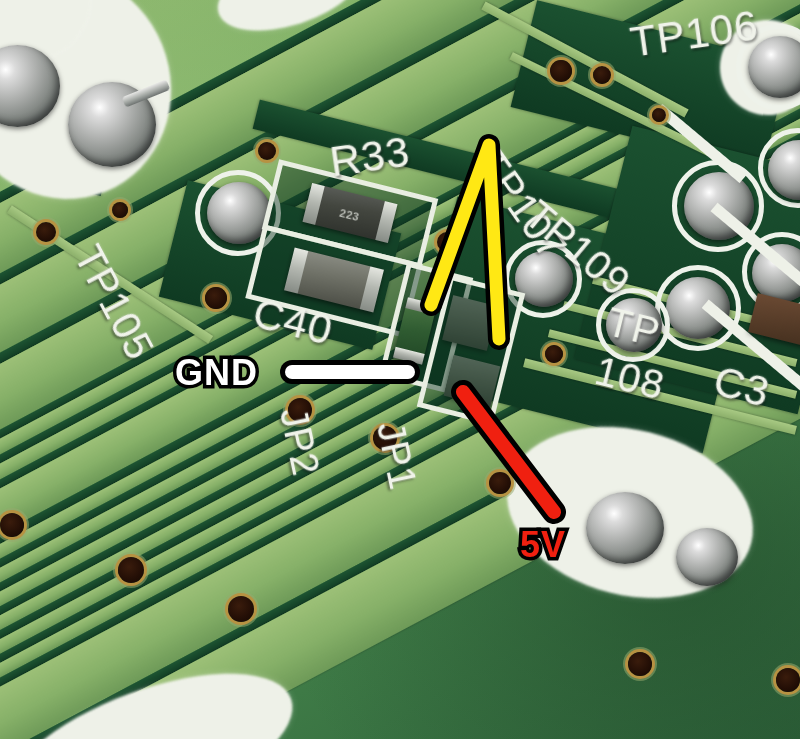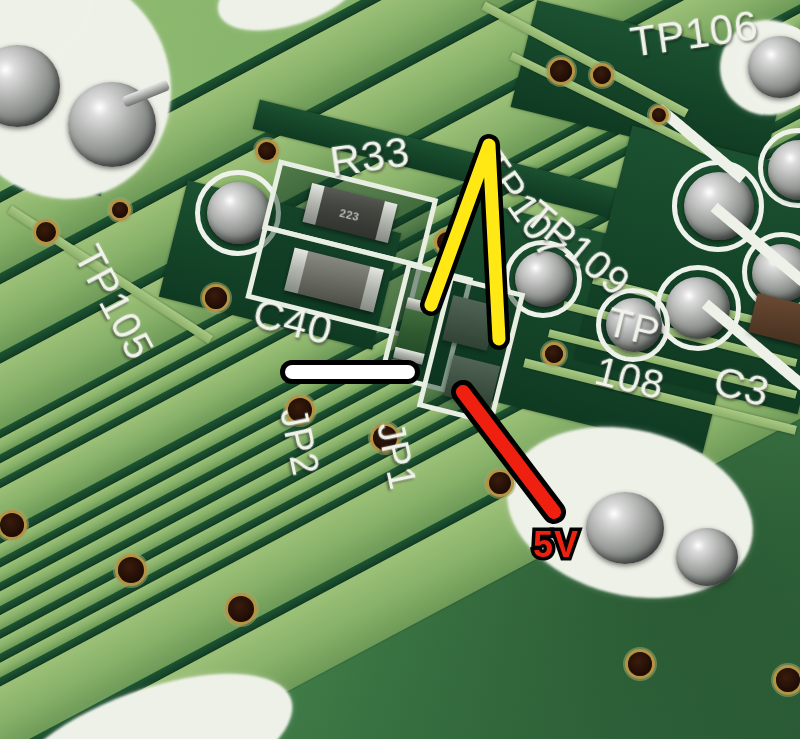--- a/index.html
+++ b/index.html
@@ -340,16 +340,17 @@
       <line x1="292" y1="372" x2="408" y2="372" stroke="#FFFFFF" stroke-width="14" stroke-linecap="round"></line>
     </g>
 
     <g>
       <line x1="463" y1="392" x2="554" y2="512" stroke="#000" stroke-width="24" stroke-linecap="round"></line>
       <line x1="463" y1="392" x2="554" y2="512" stroke="#F02010" stroke-width="14" stroke-linecap="round"></line>
     </g>
   </svg>
 
 
-
-  <div class="anno-label anno-5v" style="left:533px;top:527px;">5V</div>
+  <div class="anno-label anno-gnd" style="left:175px;top:355px;">GND</div>
+
+  <div class="anno-label anno-5v" style="left:520px;top:527px;">5V</div>
 
 </div>
 
 </body></html>

